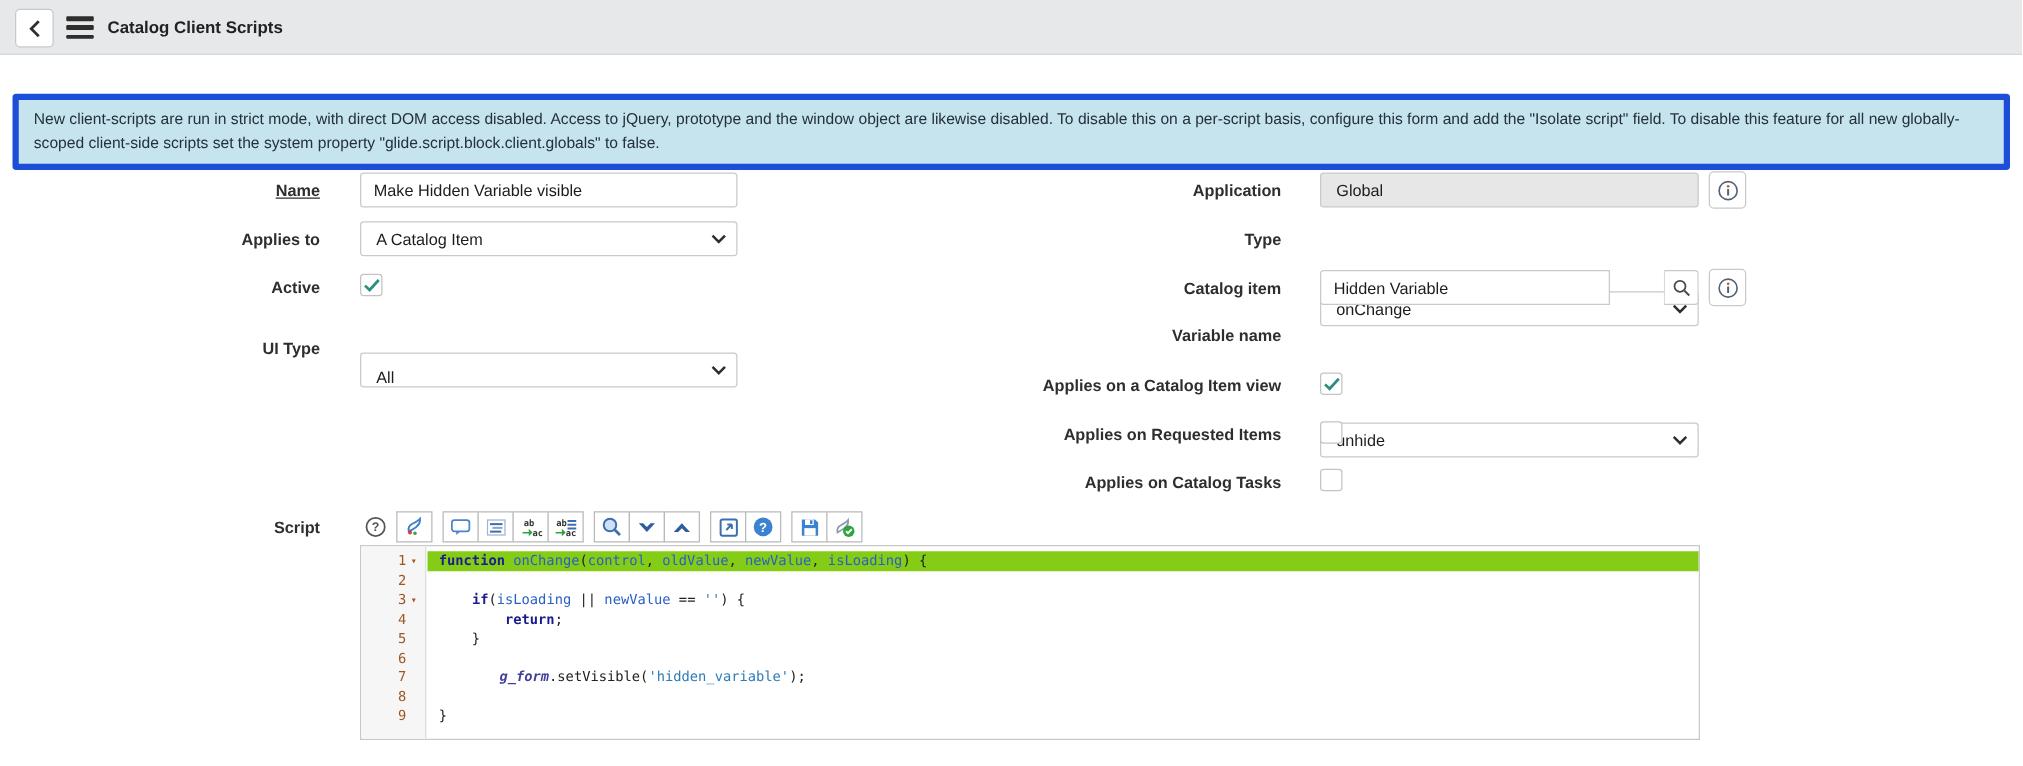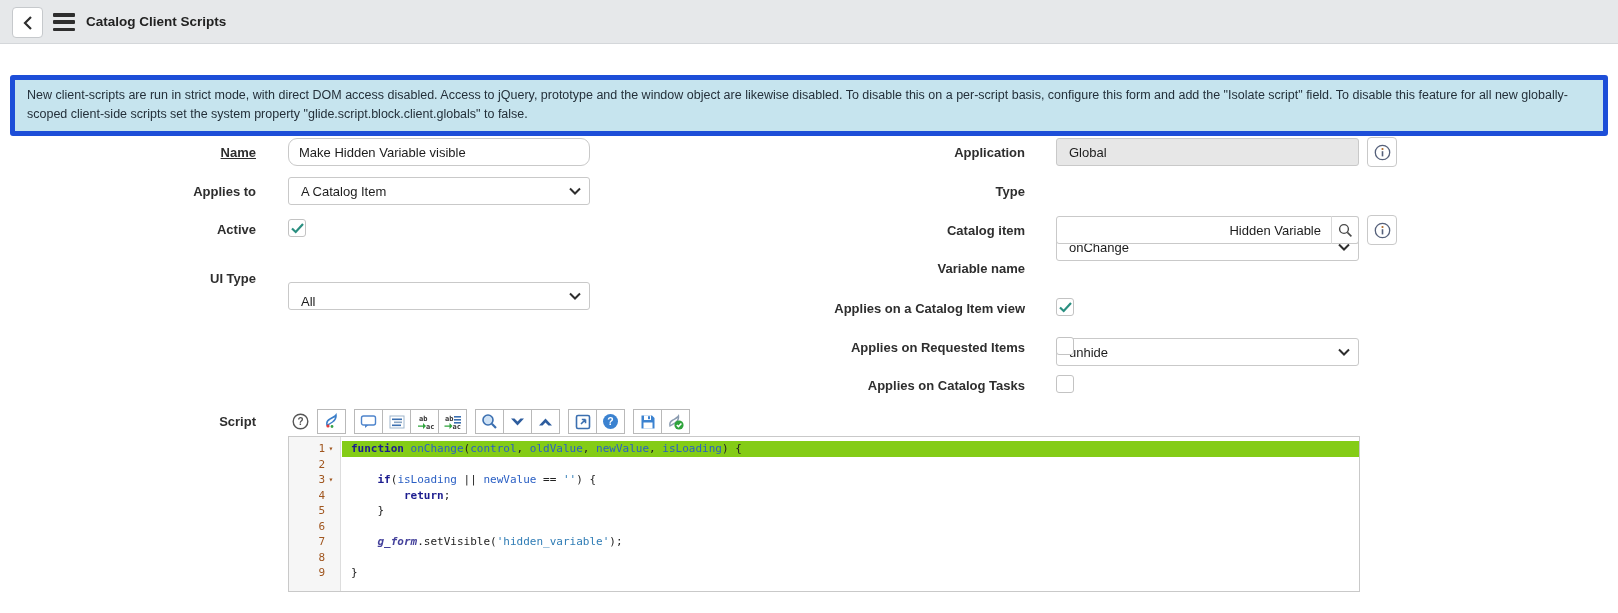--- a/index.html
+++ b/index.html
@@ -13,21 +13,21 @@
   .menu-ic { position:absolute; left:53px; top:13px; width:22px; height:18px; display:flex; flex-direction:column; justify-content:space-between; cursor:pointer; }
   .menu-ic span { display:block; height:3.5px; background:#2e2e2e; border-radius:1px; }
   .hdr-title { position:absolute; left:86px; top:14px; font-size:13.5px; font-weight:bold; color:#222; }
 
   
   .banner { position:absolute; left:10px; top:75px; width:1598px; min-height:46px; background:#c6e4ee; border:5px solid #1d4ed8; border-radius:3px; padding:6px 12px; font-size:12.5px; line-height:1.55; color:#24303a; }
 
   
   .frm-label { position:absolute; font-size:13px; font-weight:600; color:#2e2e2e; text-align:right; }
   .ctl { position:absolute; height:28px; border:1px solid #c9c9c9; border-radius:3px; background:#fff; font-size:13px; color:#1c1c1c; display:flex; align-items:center; }
-  .ctl.text { padding:0 10px;border-radius:9px; }
+  .ctl.text { padding:0 10px; }
   input.ctl { outline:none; font-family:"Liberation Sans", sans-serif; }
   .ctl.readonly { background:#e7e7e7; padding:0 12px; }
   .sel { padding:0 26px 0 12px; cursor:pointer; position:relative; }
   .sel .chev { position:absolute; right:8px; top:50%; transform:translateY(-50%); }
   .cbx { position:absolute; width:18px; height:18px; background:#fff; border:1px solid #c3c3c3; border-radius:3px; display:flex; align-items:center; justify-content:center; cursor:pointer; }
   .icon-btn { position:absolute; width:30px; height:30px; background:#fff; border:1px solid #c9c9c9; border-radius:4px; display:flex; align-items:center; justify-content:center; cursor:pointer; }
   .search-seg { position:absolute; width:28px; height:28px; border:1px solid #c9c9c9; border-left:1px solid #d9d9d9; border-radius:0 3px 3px 0; background:#fff; display:flex; align-items:center; justify-content:center; cursor:pointer; }
 
   
   .sc-toolbar { position:absolute; left:288px; top:408px; height:27px; display:flex; align-items:center; }
@@ -43,21 +43,21 @@
   .g-num { width:26px; text-align:right; }
   .g-fold { width:12px; text-align:center; font-size:8px; color:#a0561f; }
   .code { position:absolute; left:53px; top:0; right:0; bottom:0; padding-top:4px; }
   .c-row { height:15.5px; line-height:15.5px; font-family:"DejaVu Sans Mono", monospace; font-size:11px; white-space:pre; padding-left:9px; color:#222; }
   .c-row.active { background:#84cc16; }
   .tk-kw { color:#1c1c8f; font-weight:bold; }
   .tk-fn { color:#2a5fc4; }
   .tk-vr { color:#2a5fc4; }
   .tk-st { color:#2f7cb5; }
   .tk-op { color:#222; }
-  .tk-gf { color:#44419b; font-weight:bold; font-style:italic; }
+  .tk-gf { color:#44419b; font-weight:bold; font-style:italic;margin-left:22px; }
   .tk-pl { color:#222; }
 </style>
 </head>
 <body>
 
 <div class="page">
 
   <div class="hdr">
     <div class="back-btn">
       <svg width="12" height="14" viewBox="0 0 12 14">
@@ -114,21 +114,21 @@
 
   <div class="frm-label" style="left:700px; top:184px; width:325px;">Type</div>
   <div class="ctl sel" style="left:1056px; top:177px; width:303px;">
     <span>onChange</span>
     <svg class="chev" width="12" height="8" viewBox="0 0 12 8">
         <polyline points="1,1.5 6,6.5 11,1.5" fill="none" stroke="#2e2e2e" stroke-width="2"></polyline>
       </svg>
   </div>
 
   <div class="frm-label" style="left:700px; top:223px; width:325px;">Catalog item</div>
-  <input class="ctl text" style="left: 1056px; top: 216px; width: 276px; border-radius: 3px 0px 0px 3px; text-align: right;" value="Hidden Variable">
+  <input class="ctl text" style="left: 1056px; top: 216px; width: 232px; border-radius: 3px 0px 0px 3px;" value="Hidden Variable">
   <div class="search-seg" style="left:1331px; top:216px;">
     <svg width="15" height="15" viewBox="0 0 15 15">
         <circle cx="6" cy="6" r="4.4" fill="none" stroke="#4a4a4a" stroke-width="1.4"></circle>
         <line x1="9.4" y1="9.4" x2="13.4" y2="13.4" stroke="#4a4a4a" stroke-width="1.6"></line>
       </svg>
   </div>
   <div class="icon-btn" style="left:1367px; top:215px;">
     <svg width="17" height="17" viewBox="0 0 17 17">
         <circle cx="8.5" cy="8.5" r="7.2" fill="none" stroke="#55607a" stroke-width="1.3"></circle>
         <circle cx="8.5" cy="5" r="1.1" fill="#b06a2a"></circle>

